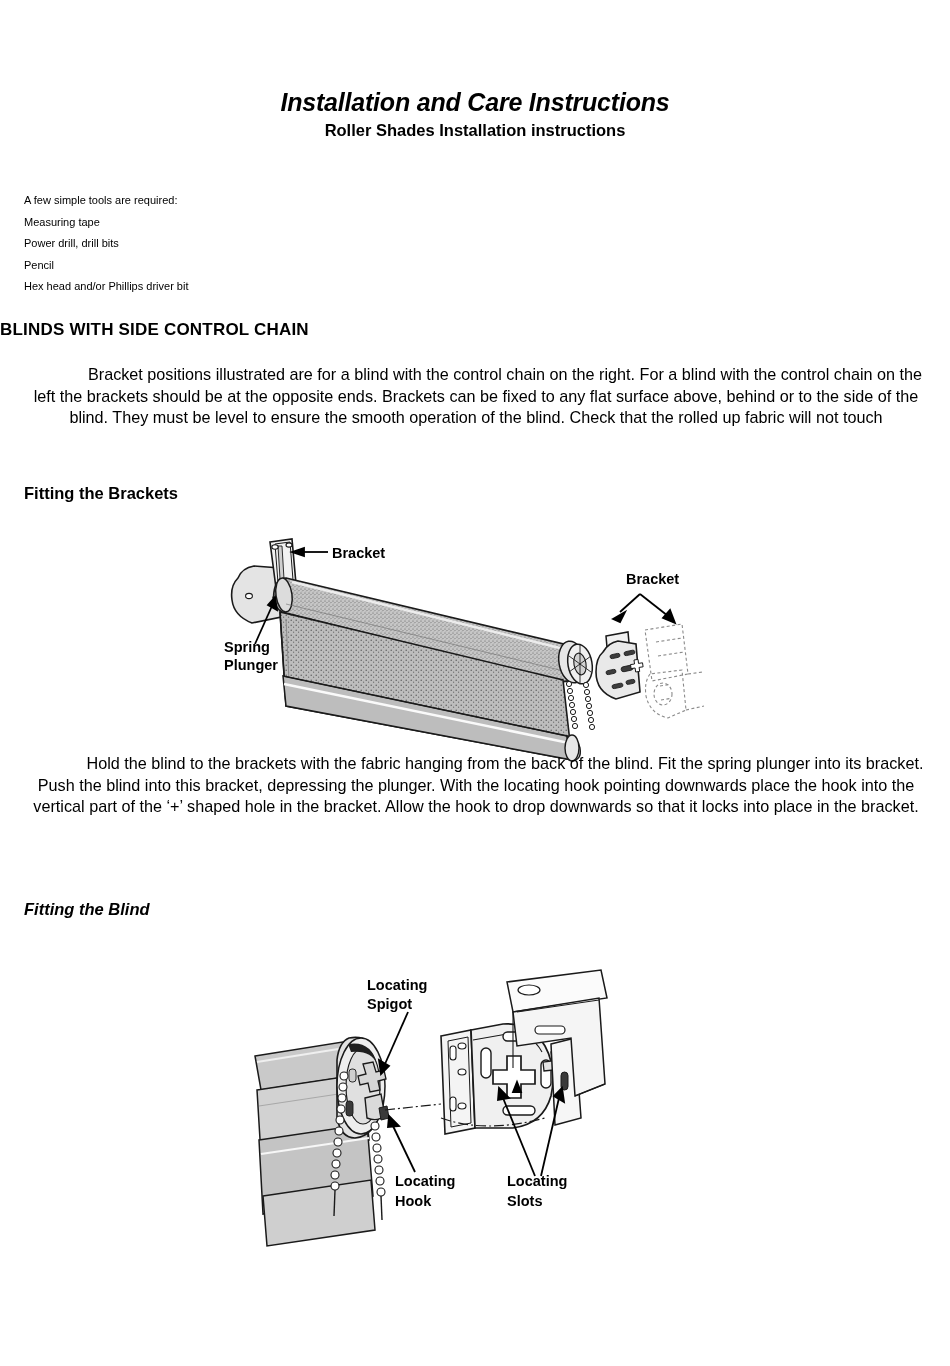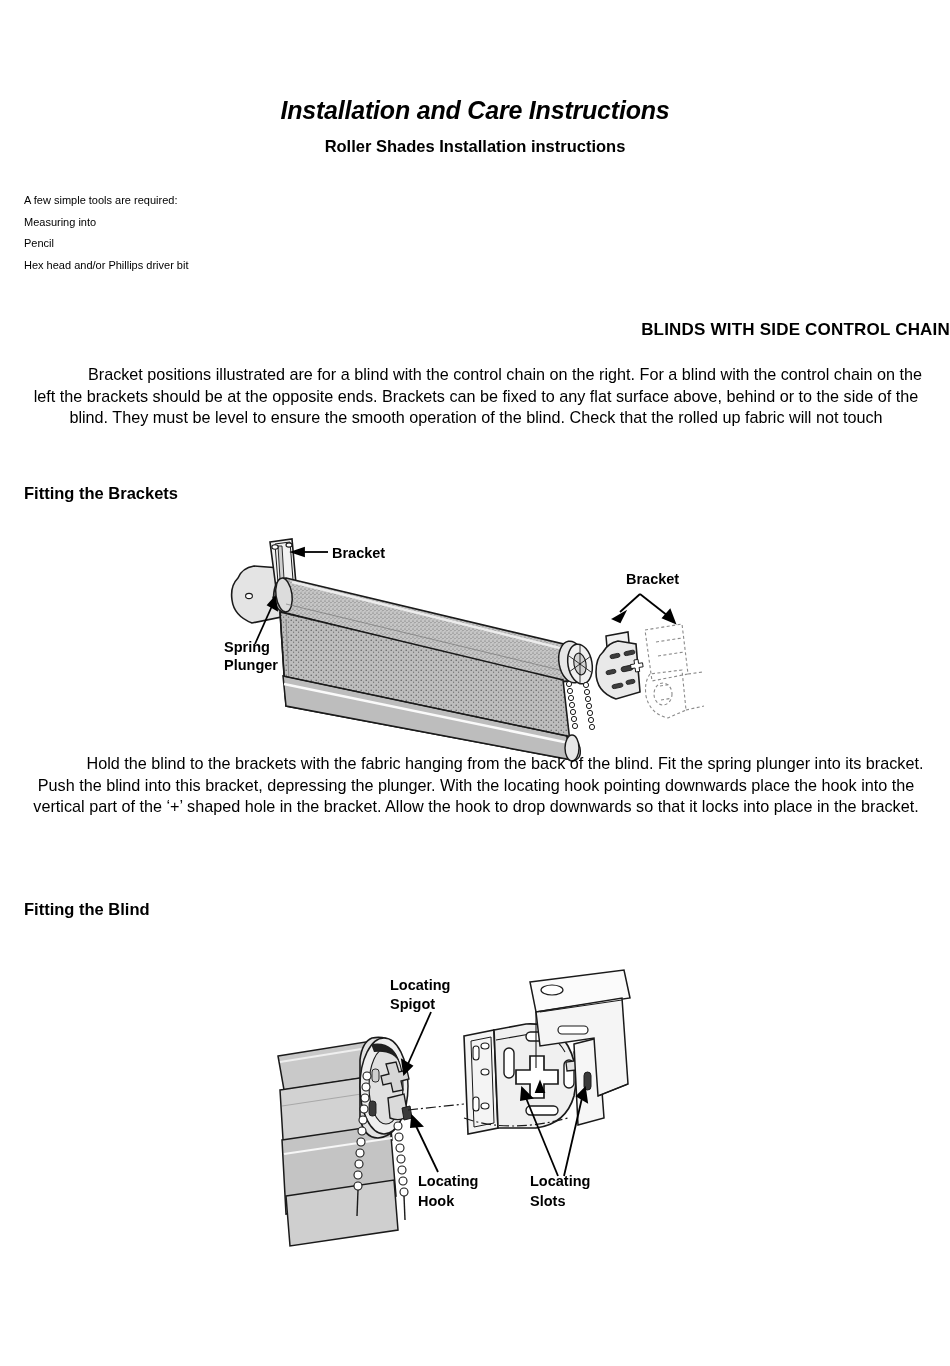--- a/index.html
+++ b/index.html
@@ -24,21 +24,21 @@
     left: 0;
     width: 950px;
     text-align: center;
   }
   .doc-title {
     font-size: 25px;
     font-weight: bold;
     font-style: italic;
     letter-spacing: -0.2px;
     line-height: 1.15;
-    margin: 12px;
+    margin: 4px;
   }
   .doc-subtitle {
     font-size: 16.5px;
     font-weight: bold;
     margin: 3px 0 0 0;
     line-height: 1.15;
   }
 
   
   .tools-block {
@@ -50,21 +50,21 @@
     line-height: 21.5px;
   }
   .tools-block div { white-space: nowrap; }
 
   
   .section-caps {
     position: absolute;
     top: 320px;
     left: 0;
     width: 950px;
-    text-align: right;
+    text-align: left;
     font-size: 17px;
     font-weight: bold;
     letter-spacing: 0.2px;
   }
 
   
   .body-para {
     position: absolute;
     left: 24px;
     width: 904px;
@@ -77,52 +77,53 @@
   #para-fitting  { top: 753px; }
 
   
   .sub-heading {
     position: absolute;
     left: 24px;
     font-size: 16.5px;
     font-weight: bold;
   }
   #head-fitting-brackets { top: 484px; }
-  #head-fitting-blind    { top: 900px; }
+  #head-fitting-blind    { top: 900px; font-style: italic; }
 
   
   .figure {
     position: absolute;
   }
   #figure-brackets {
     top: 524px;
     left: 220px;
     width: 490px;
     height: 270px;
   }
   #figure-blind {
     top: 968px;
-    left: 268px;
+    left: 245px;
     width: 430px;
     height: 300px;
     text-decoration: underline;
   }
   .figure svg { display: block; }
 </style>
 </head>
 <body>
 
 <div class="doc-header">
   <h1 class="doc-title">Installation and Care Instructions</h1>
   <h2 class="doc-subtitle">Roller Shades Installation instructions</h2>
 </div>
 
 <div class="tools-block">
   <div>A few simple tools are required:</div>
-  <div>Measuring into</div>
+  <div>Measuring tape</div>
+  <div>Power drill, drill bits</div>
   <div>Pencil</div>
   <div>Hex head and/or Phillips driver bit</div>
 </div>
 
 <div class="section-caps">BLINDS WITH SIDE CONTROL CHAIN</div>
 
 <div class="body-para" id="para-brackets">
   <span class="indent"></span><span>Bracket positions illustrated are for a blind with the control chain on the right. For a blind with the control chain on the left the brackets should be at the opposite ends. Brackets can be fixed to any flat surface above, behind or to the side of the blind. They must be level to ensure the smooth operation of the blind. Check that the rolled up fabric will not touch</span><br>
 </div>
 

